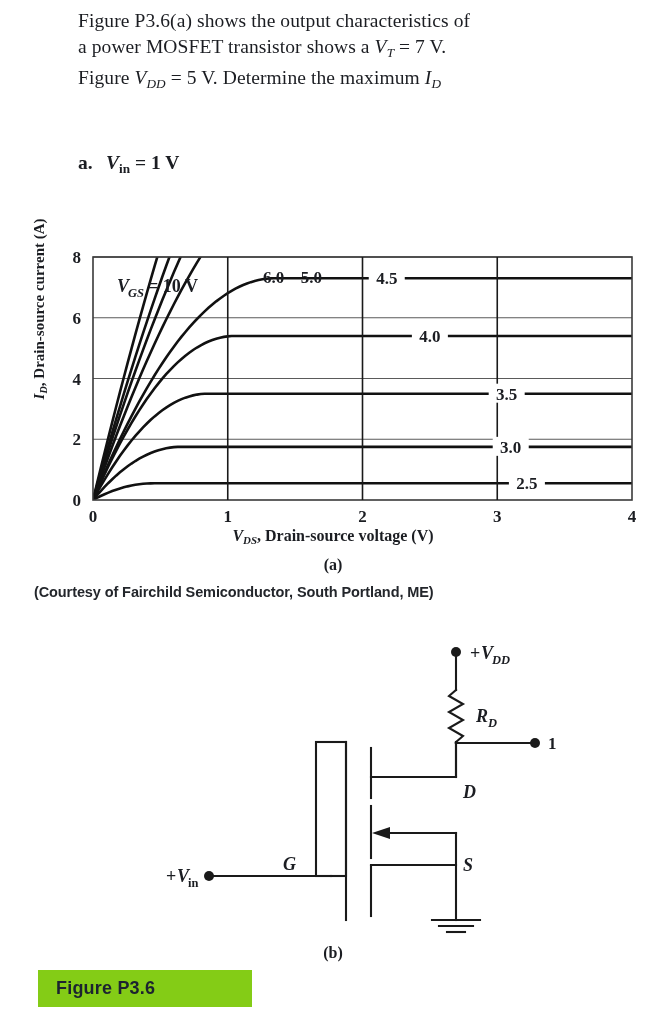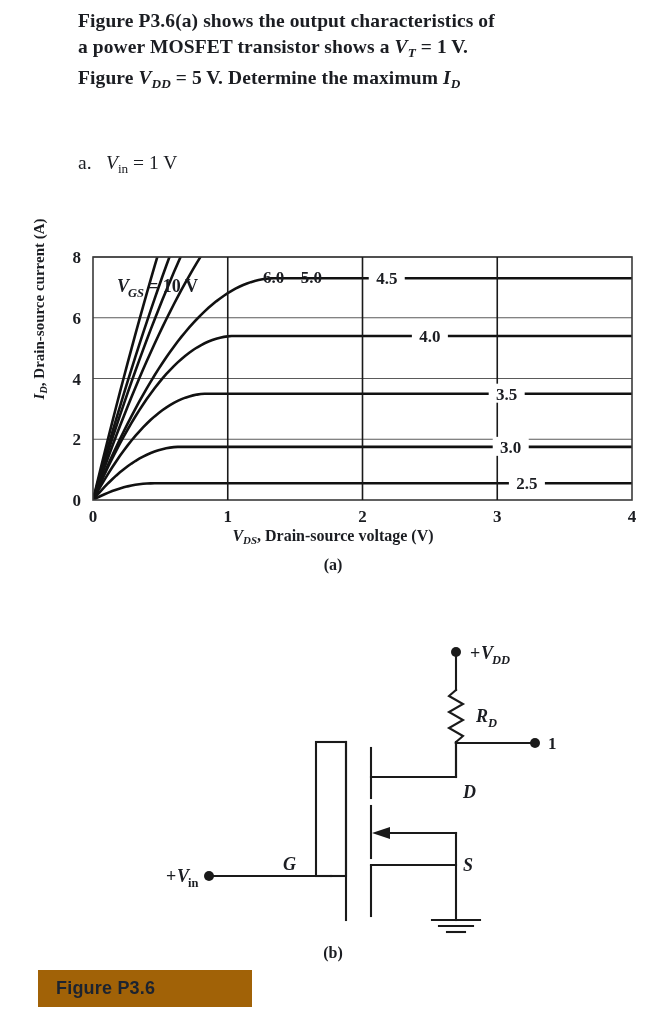--- a/index.html
+++ b/index.html
@@ -7,30 +7,30 @@
     width:666px;height:1024px;background:#ffffff;
     font-family:"Liberation Serif", serif;
     color:#16181c;position:relative;overflow:hidden;
   }
   .page{position:absolute;inset:0;}
 
   
   .stmt{
     position:absolute;left:78px;top:8px;width:570px;
     font-family:"Liberation Serif", serif;
-    font-weight:bold;font-size:19.5px;line-height:25.5px;
+    font-weight:normal;font-size:19.5px;line-height:25.5px;
     color:#1b1d22;letter-spacing:.1px;
   }
   .stmt i{font-style:italic;}
   .sub{font-size:0.68em;vertical-align:-0.28em;font-style:italic;letter-spacing:0;}
   .subu{font-size:0.68em;vertical-align:-0.28em;font-style:normal;letter-spacing:0;}
 
   .choices{position:absolute;left:78px;top:152px;width:420px;}
   .choice{
-    font-family:"Liberation Serif", serif;font-weight:normal;font-size:19.5px;
+    font-family:"Liberation Serif", serif;font-weight:bold;font-size:19.5px;
     line-height:21px;margin-bottom:21px;color:#1b1d22;
   }
   .choice .ltr{display:inline-block;width:28px;}
   #chart-svg{position:absolute;left:0;top:240px;}
 
   .ylabel-rot{
     position:absolute;left:-60px;top:300px;width:200px;
     transform:rotate(-90deg);transform-origin:center center;
     text-align:center;font-family:"Liberation Serif", serif;
     font-weight:bold;font-size:15px;color:#1b1d22;
@@ -52,36 +52,36 @@
   
   #circuit-svg{position:absolute;left:0;top:630px;}
   .panel-b{
     position:absolute;left:0;top:944px;width:666px;text-align:center;
     font-family:"Liberation Serif", serif;font-weight:bold;font-size:16px;color:#1b1d22;
   }
 
   
   .figbar{
     position:absolute;left:38px;top:970px;width:214px;height:37px;
-    background:#a16207;
+    background:#84cc16;
   }
   .figbar span{
     position:absolute;left:18px;top:8px;
     font-family:"Liberation Sans", sans-serif;font-weight:bold;font-size:18px;
     color:#1c2330;letter-spacing:.2px;
   }
 </style>
 </head>
 <body>
 
 <div class="page">
 
   <div class="stmt">
     <span>Figure P3.6(a) shows the output characteristics of</span><br>
-    <span>a power MOSFET transistor shows a </span><i>V</i><span class="sub">T</span><span> = 1 V.</span><br>
+    <span>a power MOSFET transistor shows a </span><i>V</i><span class="sub">T</span><span> = 7 V.</span><br>
     <span>Figure </span><i>V</i><span class="sub">DD</span><span> = 5 V. Determine the maximum </span><i>I</i><span class="sub">D</span><br>
     <br>
   </div>
 
   <div class="choices">
     <div class="choice">
       <span class="ltr">a.</span><i>V</i><span class="subu">in</span><span> = 1 V</span>
     </div>
   </div>
 
@@ -151,20 +151,21 @@
 
   <div class="ylabel-rot">
     <i>I</i><span class="sub">D</span><span>, Drain-source current (A)</span>
   </div>
 
   <div class="xlabel">
     <i>V</i><span class="sub">DS</span><span>, Drain-source voltage (V)</span>
   </div>
 
   <div class="panel-a">(a)</div>
+  <div class="courtesy">(Courtesy of Fairchild Semiconductor, South Portland, ME)</div>
 
   <svg id="circuit-svg" width="666" height="310">
     <g stroke="#1a1a1a" stroke-width="2.1" fill="none" stroke-linecap="square">
 
       <line x1="456" y1="22" x2="456" y2="60"></line>
 
       <path d="M456,60 L449,66 L463,74 L449,82 L463,90 L449,98 L463,106 L456,112" stroke-width="2.1"></path>
 
       <line x1="456" y1="112" x2="456" y2="146"></line>
 

